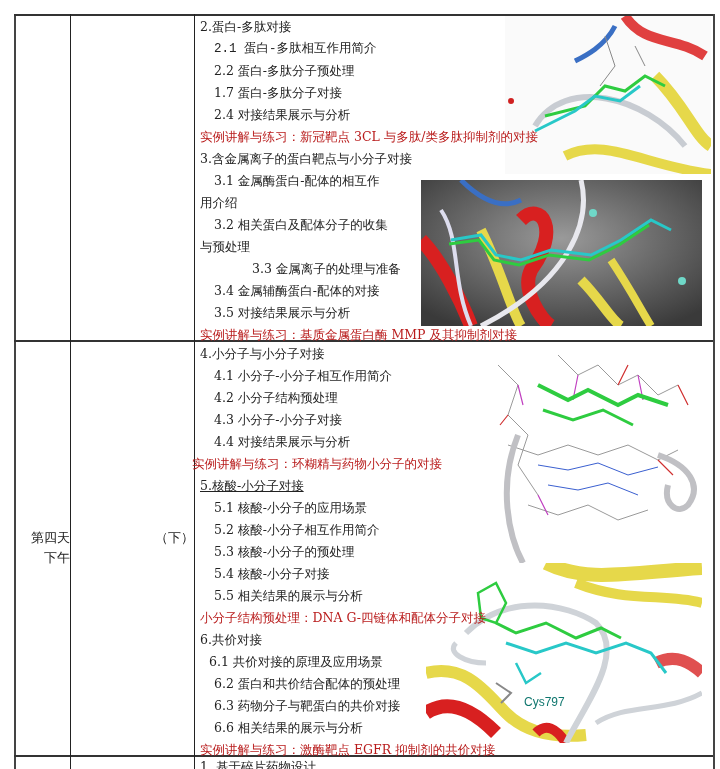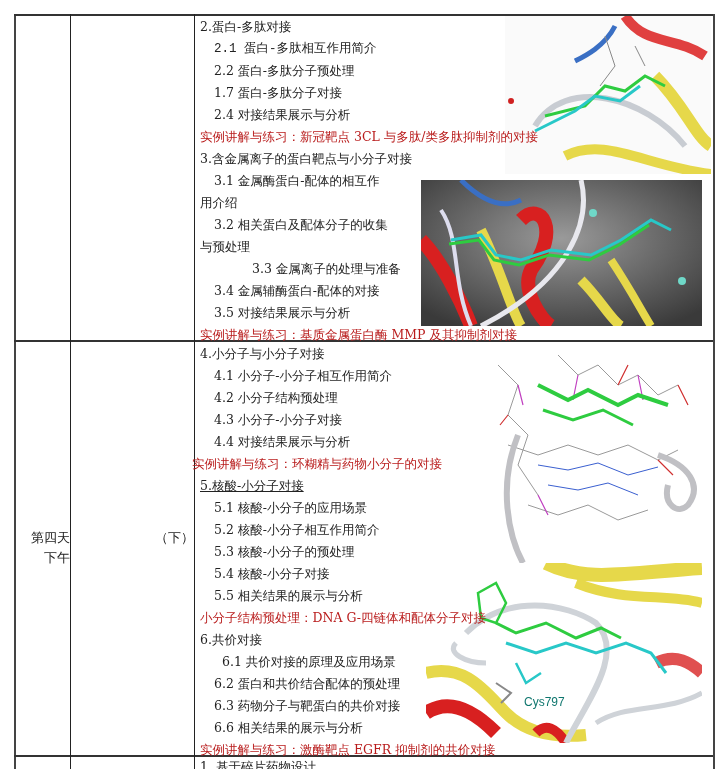--- a/index.html
+++ b/index.html
@@ -143,20 +143,20 @@
     <div class="line" style="left: 214px; top: 431px;">4.4 对接结果展示与分析</div>
     <div class="line red" style="left: 192px; top: 453px;">实例讲解与练习：环糊精与药物小分子的对接</div>
     <div class="line" style="left: 200px; top: 475px; text-decoration: underline;">5.核酸-小分子对接</div>
     <div class="line" style="left: 214px; top: 497px;">5.1 核酸-小分子的应用场景</div>
     <div class="line" style="left: 214px; top: 519px;">5.2 核酸-小分子相互作用简介</div>
     <div class="line" style="left: 214px; top: 541px;">5.3 核酸-小分子的预处理</div>
     <div class="line" style="left: 214px; top: 563px;">5.4 核酸-小分子对接</div>
     <div class="line" style="left: 214px; top: 585px;">5.5 相关结果的展示与分析</div>
     <div class="line red" style="left: 200px; top: 607px;">小分子结构预处理：DNA G-四链体和配体分子对接</div>
     <div class="line" style="left: 200px; top: 629px;">6.共价对接</div>
-    <div class="line" style="left: 222px; top: 651px;">6.1 共价对接的原理及应用场景</div>
+    <div class="line" style="left: 209px; top: 651px;">6.1 共价对接的原理及应用场景</div>
     <div class="line" style="left: 214px; top: 673px;">6.2 蛋白和共价结合配体的预处理</div>
     <div class="line" style="left: 214px; top: 695px;">6.3 药物分子与靶蛋白的共价对接</div>
     <div class="line" style="left: 214px; top: 717px;">6.6 相关结果的展示与分析</div>
     <div class="line red" style="left: 200px; top: 739px;">实例讲解与练习：激酶靶点 EGFR 抑制剂的共价对接</div>
   </div>
 
 <div class="line" style="left:200px; top:756px;">1. 基于碎片药物设计</div>
 
 </body></html>

